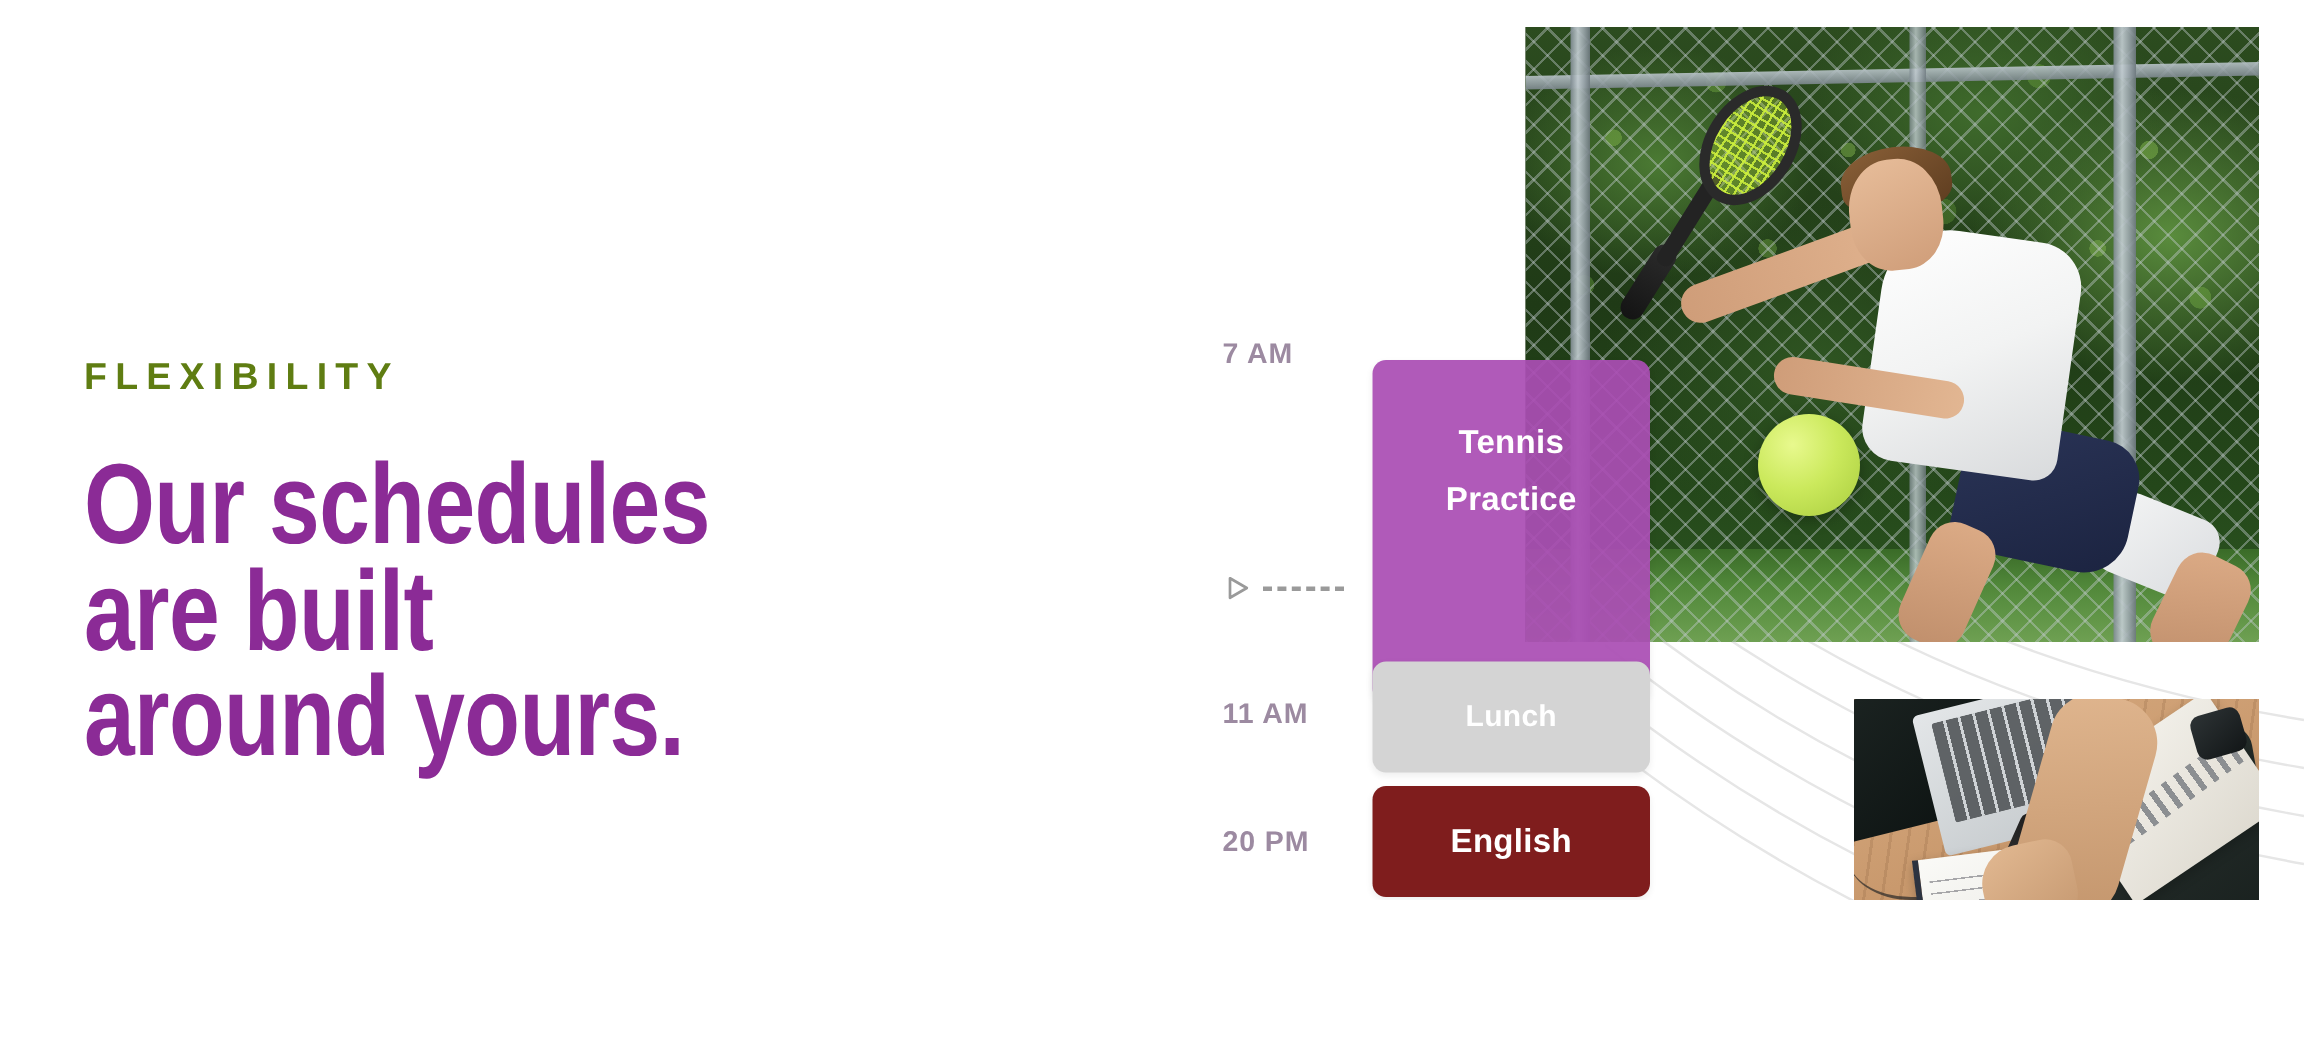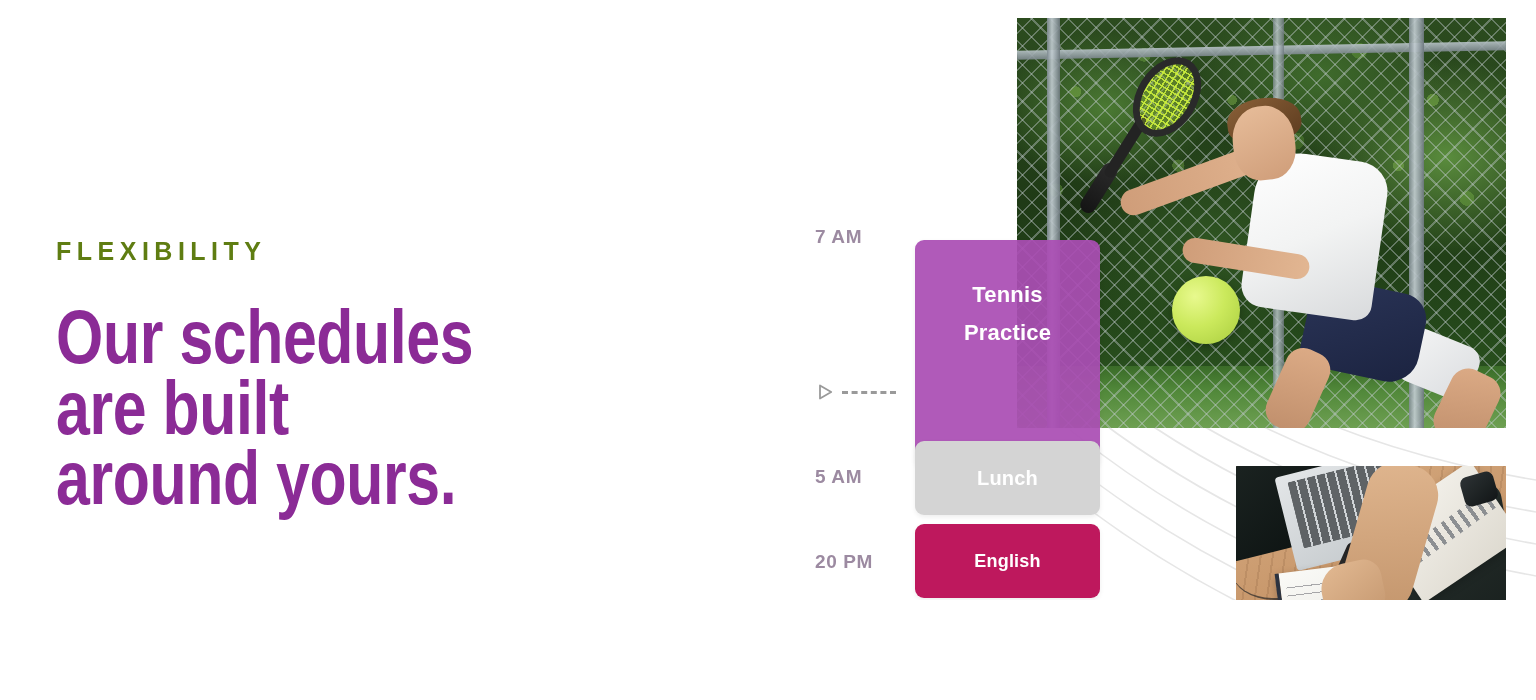--- a/index.html
+++ b/index.html
@@ -365,22 +365,22 @@
   }
   .card-lunch {
     top: 251px;
     height: 74px;
     background: #d4d4d4;
     font-size: 20px;
   }
   .card-english {
     top: 334px;
     height: 74px;
-    background: #be185d;
-    font-size: 18px;
+    background: #7f1d1d;
+    font-size: 22px;
   }
 </style>
 </head>
 <body>
 
 <div class="hero">
 
   <div class="copy">
     <div class="eyebrow">FLEXIBILITY</div>
     <h1 class="headline">Our schedules are built
@@ -443,21 +443,21 @@
     <div class="d-pen"></div>
     <div class="d-arm"></div>
     <div class="d-hand"></div>
     <div class="d-watch"></div>
   </div>
 
   <div class="schedule">
 
     <div class="time-label time-7">7 AM</div>
 
-    <div class="time-label time-11">5 AM</div>
+    <div class="time-label time-11">11 AM</div>
 
     <div class="time-label time-12">20 PM</div>
 
     <div class="now-marker">
       <svg class="play-tri" viewBox="0 0 15 16">
         <polygon points="2,1.5 13.2,8 2,14.5" fill="none" stroke="#9a9a9a" stroke-width="1.8" stroke-linejoin="round"></polygon>
       </svg>
       <span class="dash-line"></span>
     </div>
 

